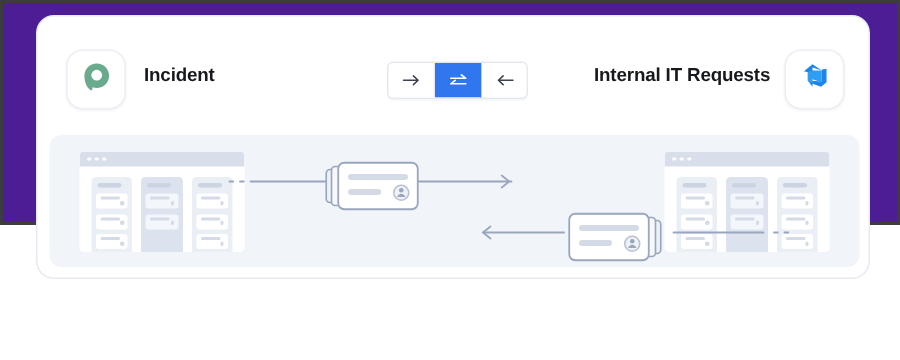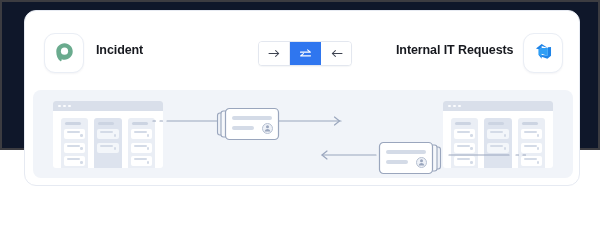--- a/index.html
+++ b/index.html
@@ -4,21 +4,21 @@
 <style>
   html,body{margin:0;padding:0;}
   body{
     width:600px;height:198px;overflow:hidden;
     background:#ffffff;
     font-family:"Liberation Sans", sans-serif;
     -webkit-font-smoothing:antialiased;
   }
   .screen{
     position:relative;width:600px;height:150px;box-sizing:border-box;
-    border:2px solid #3c3c41;background:#0f172a;
+    border:2px solid #3c3c41;background:#4c1d95;
   }
   
   .card{
     position:absolute;left:22px;top:8px;width:556px;height:176px;
     box-sizing:border-box;
     background:#ffffff;border:1px solid #e6eaf2;border-radius:12px;
   }
   
   .header{
     position:absolute;left:0;top:0;width:100%;height:66px;

